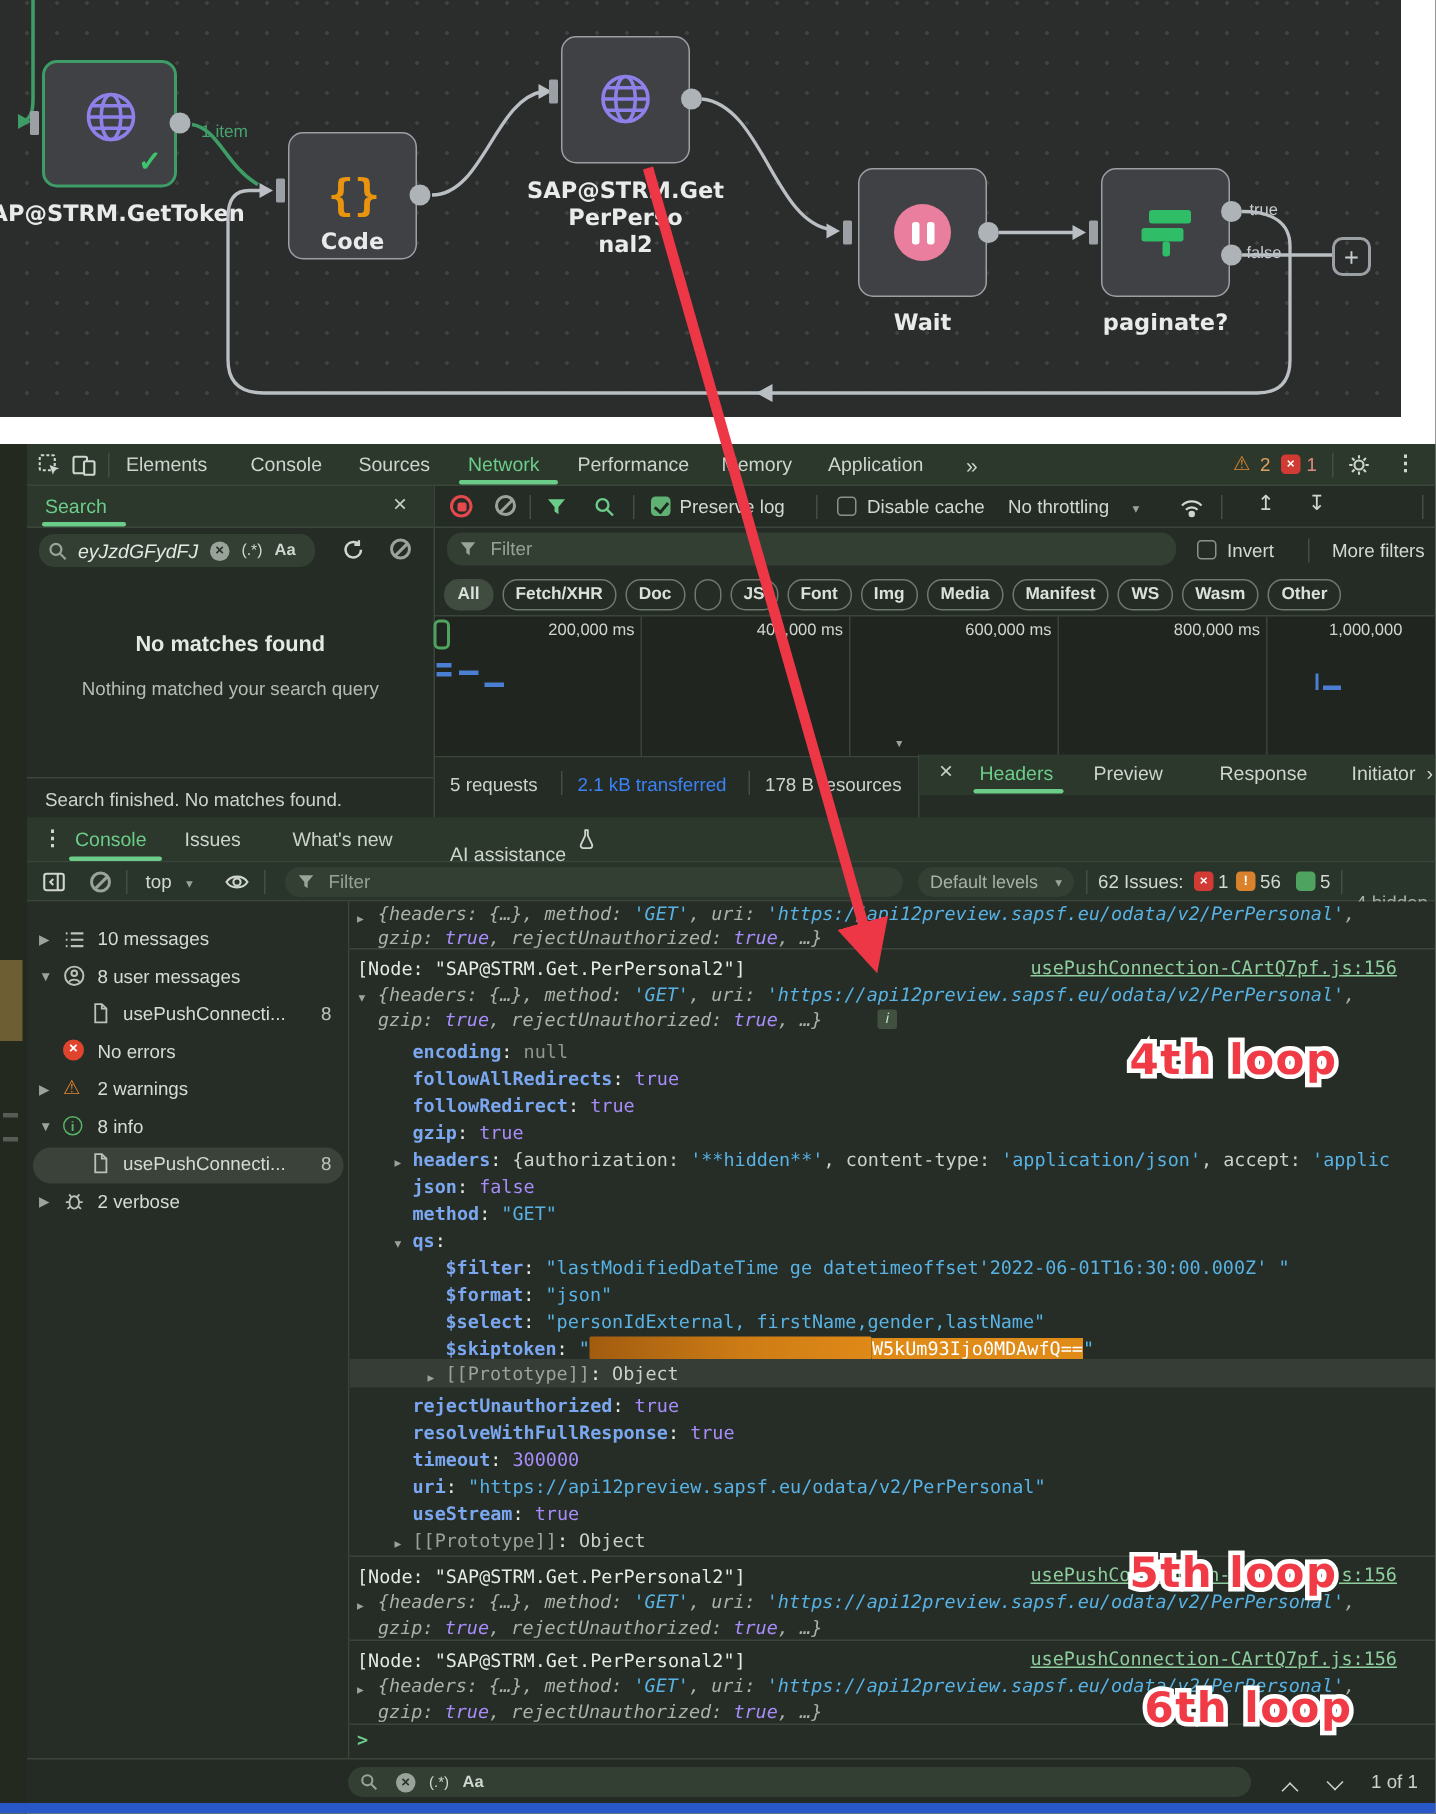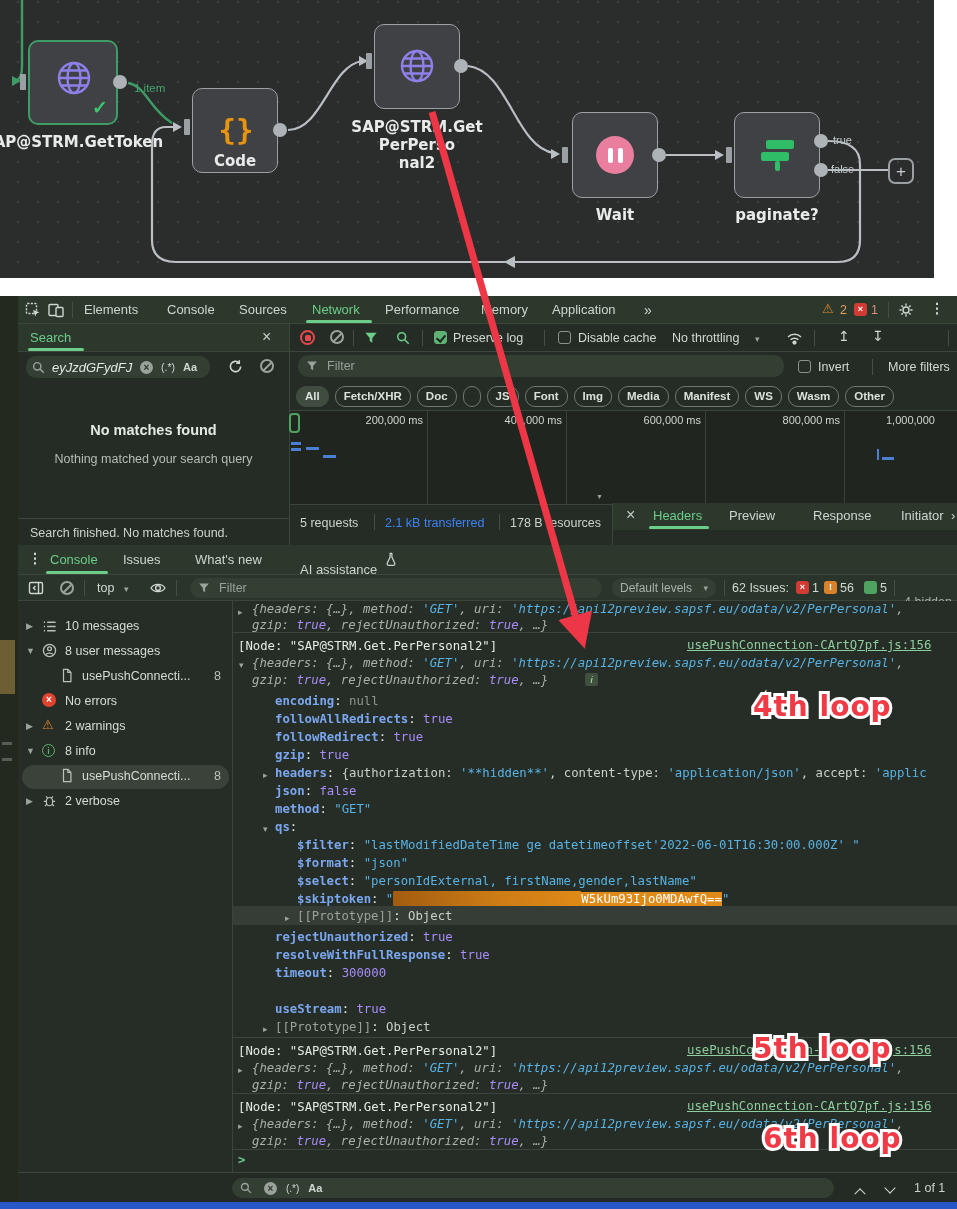--- a/index.html
+++ b/index.html
@@ -534,20 +534,21 @@
       <div class="ln" style="left:64px;top:236px"><span class="k">$filter</span><span>: </span><span class="str">"lastModifiedDateTime ge datetimeoffset'2022-06-01T16:30:00.000Z' "</span></div>
       <div class="ln" style="left:64px;top:254px"><span class="k">$format</span><span>: </span><span class="str">"json"</span></div>
       <div class="ln" style="left:64px;top:272px"><span class="k">$select</span><span>: </span><span class="str">"personIdExternal, firstName,gender,lastName"</span></div>
       <div class="ln" style="left:64px;top:290px"><span class="k">$skiptoken</span><span>: </span><span class="str">"</span><span class="hl-red"></span><span class="hl-tok">W5kUm93Ijo0MDAwfQ==</span><span class="str">"</span></div>
       <div class="abs" style="left:0;top:305px;width:724px;height:19px;background:#363d36"></div>
       <span class="tri" style="left:52px;top:312px">▸</span>
       <div class="ln" style="left:64px;top:307px"><span class="proto-k">[[Prototype]]</span><span>: </span><span class="pln">Object</span></div>
       <div class="ln" style="left:42px;top:328px"><span class="k">rejectUnauthorized</span><span>: </span><span class="pur">true</span></div>
       <div class="ln" style="left:42px;top:346px"><span class="k">resolveWithFullResponse</span><span>: </span><span class="pur">true</span></div>
       <div class="ln" style="left:42px;top:364px"><span class="k">timeout</span><span>: </span><span class="pur">300000</span></div>
+      <div class="ln" style="left:42px;top:382px"><span class="k">uri</span><span>: </span><span class="str">"https://api12preview.sapsf.eu/odata/v2/PerPersonal"</span></div>
       <div class="ln" style="left:42px;top:400px"><span class="k">useStream</span><span>: </span><span class="pur">true</span></div>
       <span class="tri" style="left:30px;top:423px">▸</span>
       <div class="ln" style="left:42px;top:418px"><span class="proto-k">[[Prototype]]</span><span>: </span><span class="pln">Object</span></div>
 
       <div class="sep" style="top:436px"></div>
 
       <div class="ln" style="left:5px;top:442px">[Node: "SAP@STRM.Get.PerPersonal2"]</div>
       <span class="lnk" style="left:454px;top:442px">usePushConnection-CArtQ7pf.js:156</span>
       <span class="tri" style="left:5px;top:464px">▸</span>
       <div class="ln it" style="left:19px;top:459px"><span>{headers: {…}, method: </span><span class="str">'GET'</span><span>, uri: </span><span class="str">'https://api12preview.sapsf.eu/odata/v2/PerPersonal'</span><span>,</span></div>

